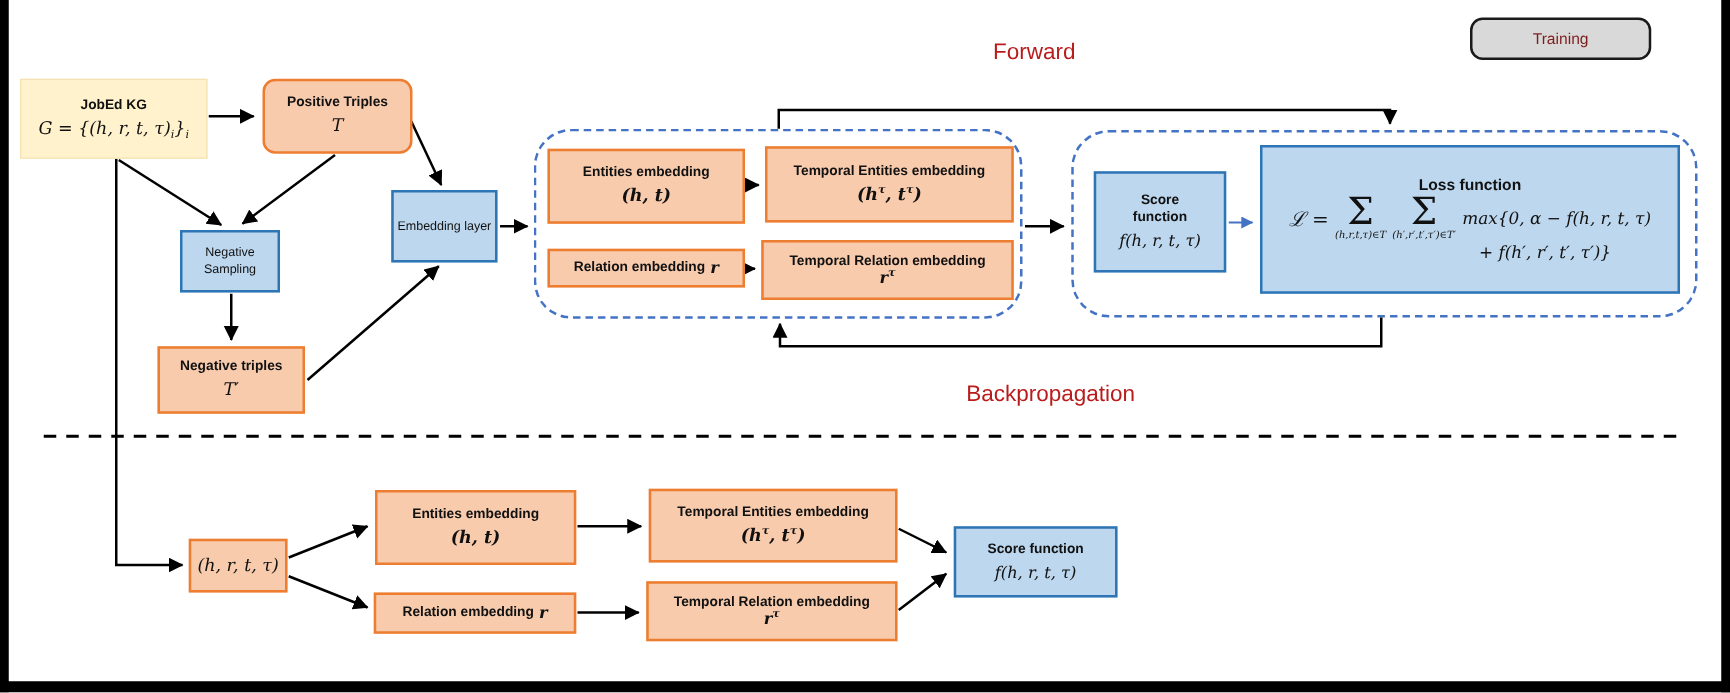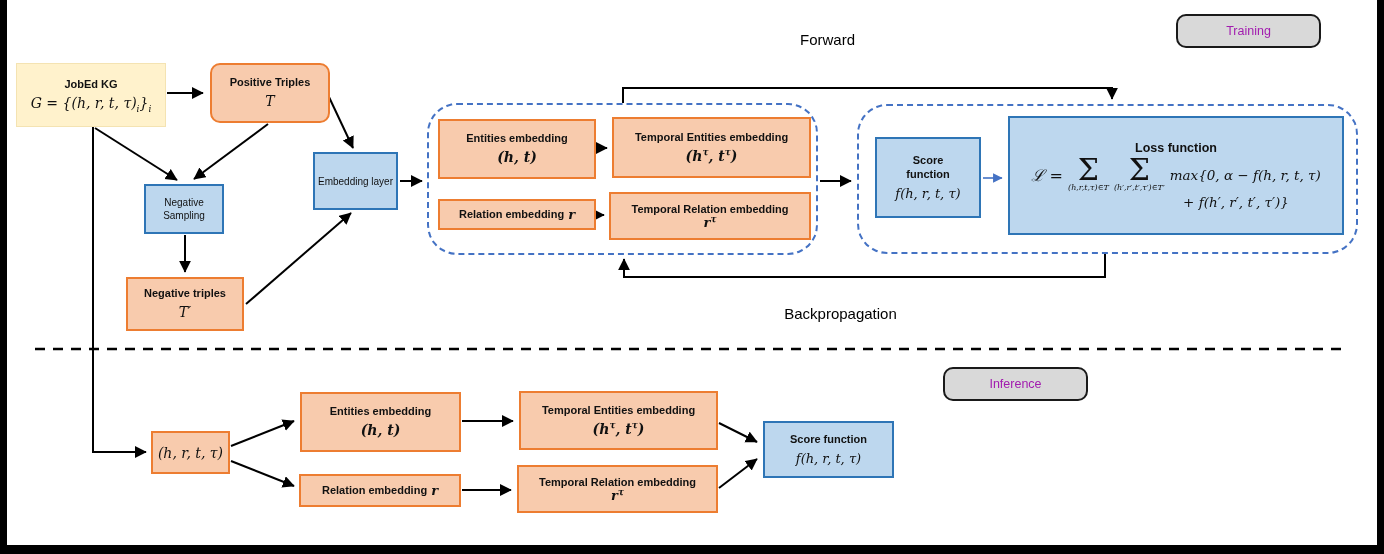--- a/index.html
+++ b/index.html
@@ -8,22 +8,22 @@
   .framebar{position:absolute;background:#000;}
   .node{position:absolute;box-sizing:border-box;display:flex;flex-direction:column;
         align-items:center;justify-content:center;text-align:center;z-index:3;color:#111;}
   .orange{background:#F8CBAD;border:2px solid #ED7D31;}
   .blue{background:#BDD7EE;border:2px solid #2E75B6;}
   .yellow{background:#FFF2CC;border:1px solid #F4E3B2;}
   .dashedbox{position:absolute;box-sizing:border-box;border:2px dashed #4472C4;
              border-radius:30px;z-index:1;background:transparent;}
   .badge{position:absolute;box-sizing:border-box;background:#D9D9D9;border:2px solid #1a1a1a;
          border-radius:10px;display:flex;align-items:center;justify-content:center;
-         font-size:12.5px;color:#a21caf;z-index:3;}
-  .floatlabel{position:absolute;font-size:15px;color:#000000;text-align:center;z-index:3;}
+         font-size:12.5px;color:#7f1d1d;z-index:3;}
+  .floatlabel{position:absolute;font-size:18px;color:#b91c1c;text-align:center;z-index:3;}
   .title{font-weight:bold;font-size:11px;line-height:1.25;}
   .title-reg{font-size:10px;line-height:1.3;}
   .math{font-family:"DejaVu Serif","Liberation Serif",serif;font-style:italic;}
   .mathline{font-size:14px;margin-top:4px;line-height:1.1;}
   .math-bold{font-weight:bold;}
   .node sup{font-size:9px;line-height:0;}
   .node sub{font-size:9px;line-height:0;}
   svg.overlay{position:absolute;left:0;top:0;z-index:2;pointer-events:none;}
   
   .loss-title{font-weight:bold;font-size:12.5px;margin-bottom:2px;}
@@ -41,21 +41,20 @@
 
 <div id="stage">
 
   <div class="framebar" style="left:0;top:0;width:7px;height:554px;"></div>
   <div class="framebar" style="left:1377px;top:0;width:7px;height:554px;"></div>
   <div class="framebar" style="left:0;top:545px;width:1384px;height:9px;"></div>
 
   <div class="floatlabel" style="left:770px;top:31px;width:115px;">Forward</div>
   <div class="floatlabel" style="left:758px;top:305px;width:165px;">Backpropagation</div>
   <div class="badge" style="left:1176px;top:14px;width:145px;height:34px;">Training</div>
-  <div class="badge" style="left:943px;top:367px;width:145px;height:34px;">Inference</div>
 
   <div class="dashedbox" style="left:427px;top:103px;width:391px;height:152px;"></div>
   <div class="dashedbox" style="left:857px;top:104px;width:501px;height:150px;"></div>
 
   <div class="node yellow" style="left:16px;top:63px;width:150px;height:64px;">
     <div class="title">JobEd KG</div>
     <div class="math mathline"><span>G = {(h, r, t, τ)</span><sub>i</sub><span>}</span><sub>i</sub></div>
   </div>
 
   <div class="node orange" style="left:210px;top:63px;width:120px;height:60px;border-radius:10px;">

